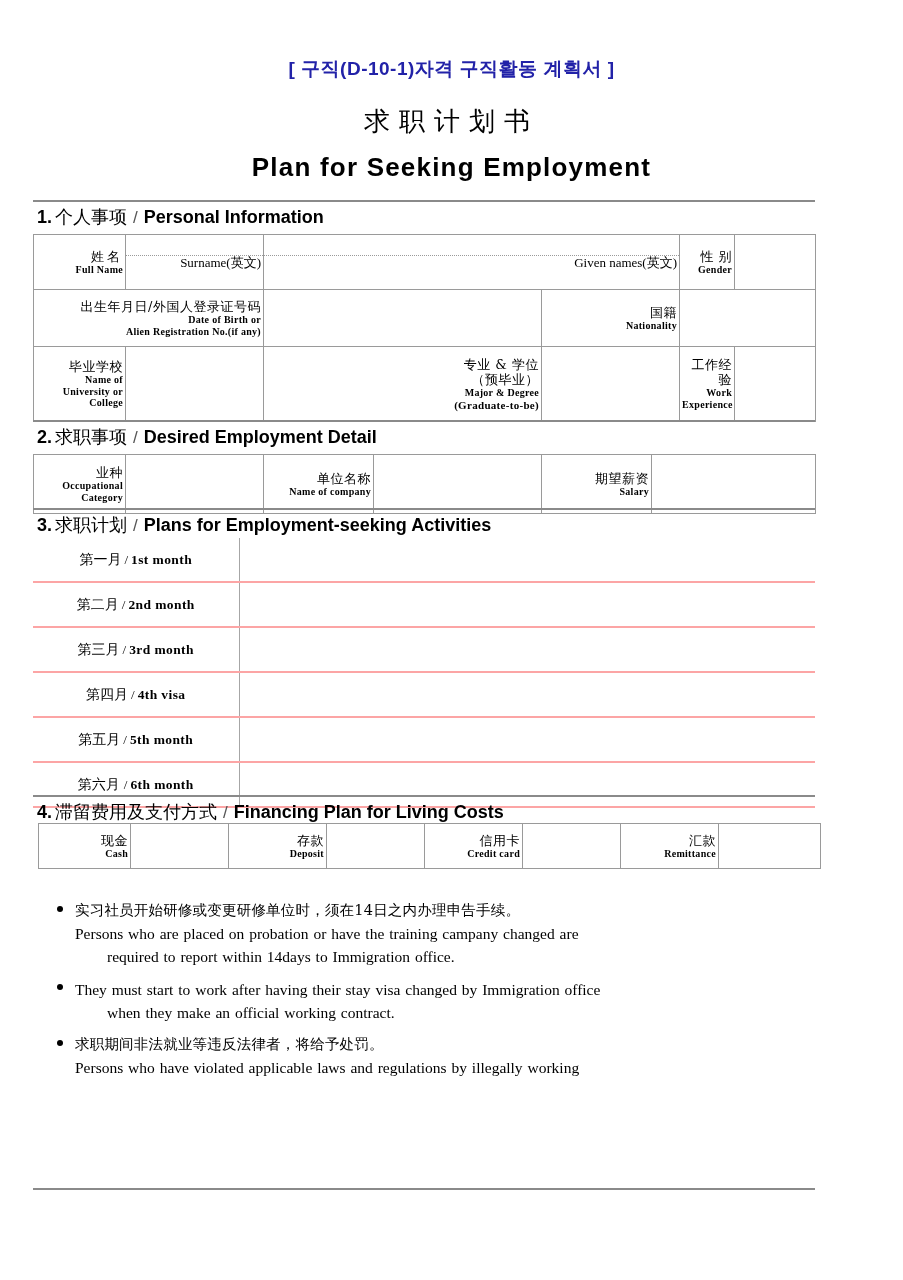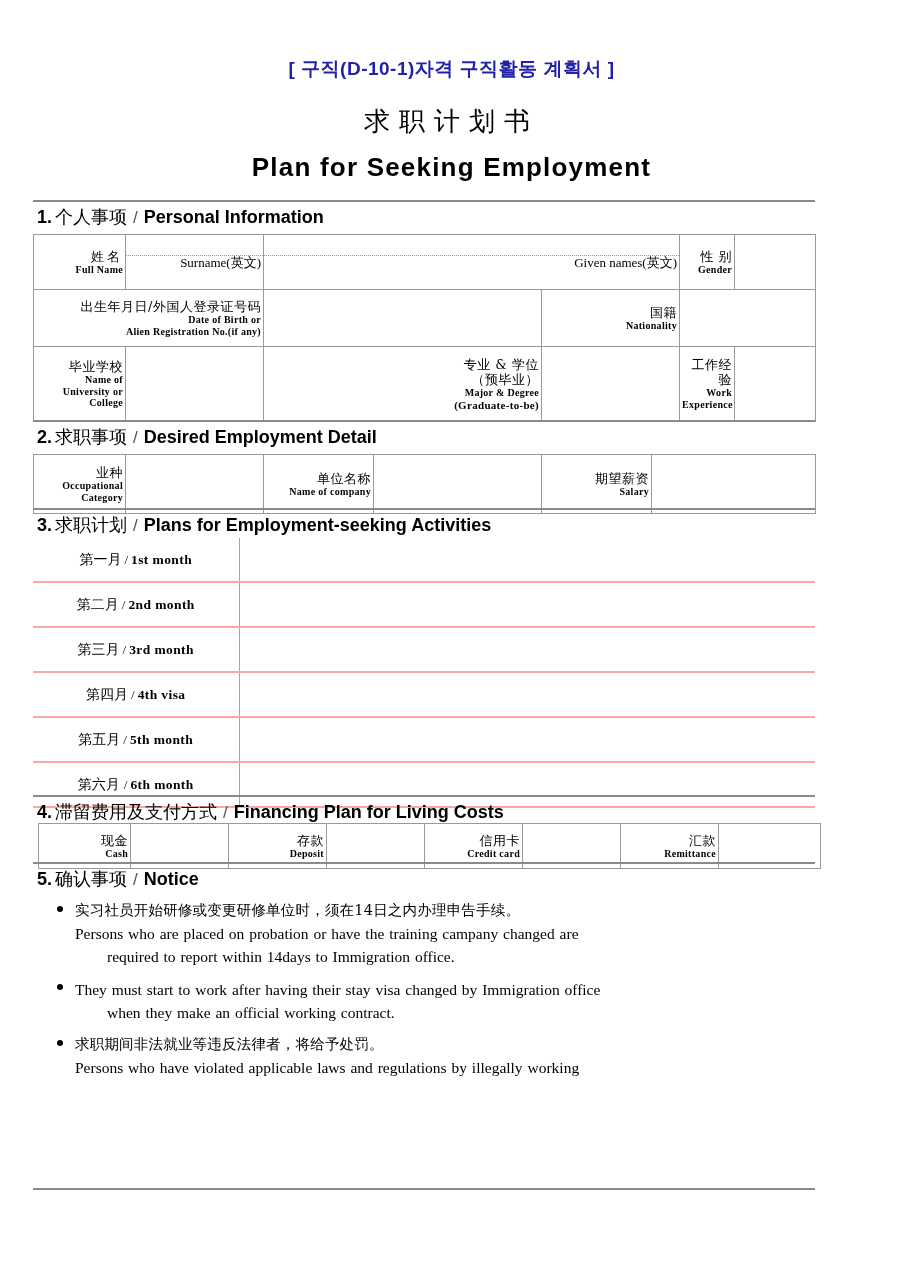--- a/index.html
+++ b/index.html
@@ -431,25 +431,20 @@
         <td class="val"></td>
         <td class="lbl">
           <span class="cn">汇款</span>
           <span class="en">Remittance</span>
         </td>
         <td class="val"></td>
       </tr>
     </tbody>
   </table>
 
-  <div class="sec" style="top:862px;">
-    <div class="sec-inner">
-      <span class="sec-num">5.</span><span class="sec-cn">确认事项</span><span class="sec-sl">/</span><span class="sec-en">Notice</span>
-    </div>
-  </div>
 
   <div class="notice" style="top:900px;">
 
     <div class="note-item">
       <span class="note-bullet"></span>
       <div class="note-cn">实习社员开始研修或变更研修单位时，须在14日之内办理申告手续。</div>
       <div class="note-en"><span>Persons who are placed on probation or have the training campany changed are</span><span class="l2">required to report within 14days to Immigration office.</span></div>
     </div>
 
     <div class="note-item">

